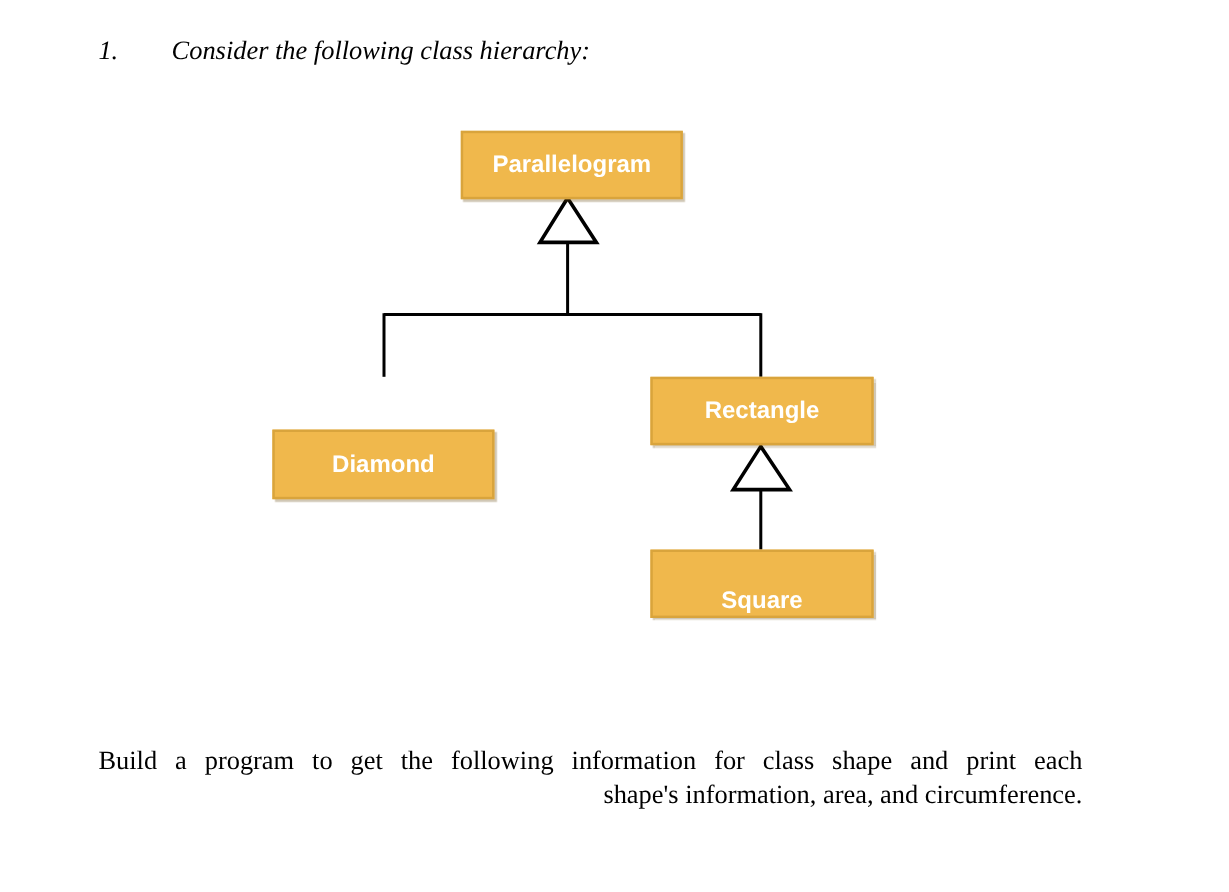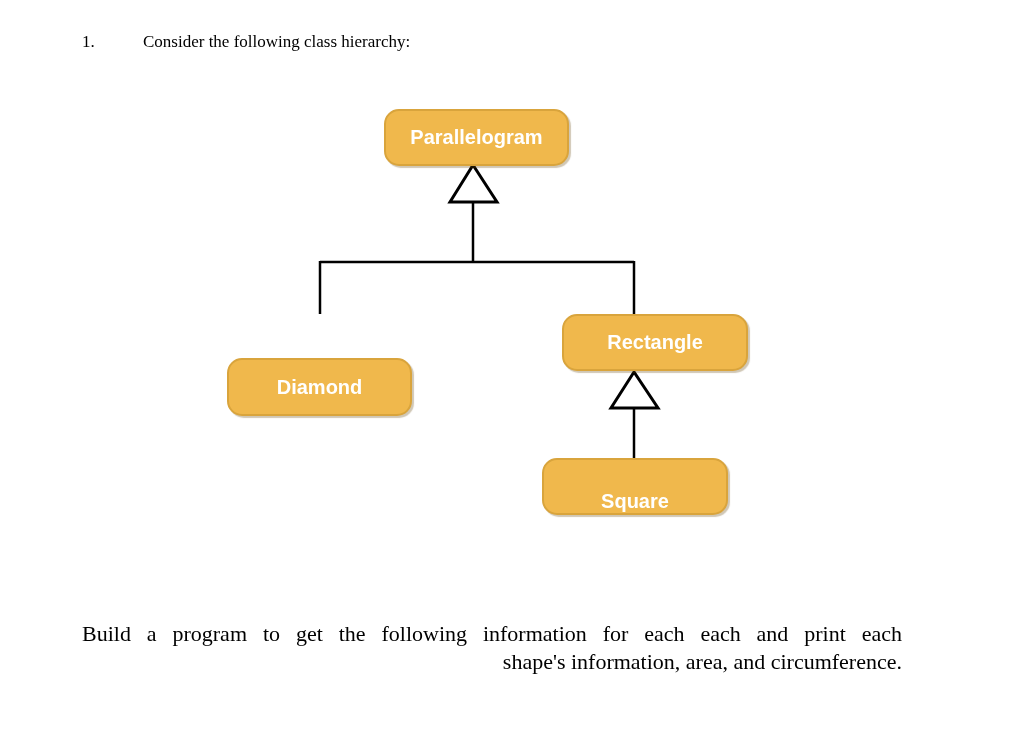--- a/index.html
+++ b/index.html
@@ -15,23 +15,24 @@
     overflow: hidden;
     font-family: "Liberation Serif", serif;
     color: #000000;
   }
 
   
   .heading {
     position: absolute;
     left: 82px;
     top: 28px;
-    font-size: 17px;
+    font-size: 22px;
     line-height: 28px;
     white-space: nowrap;
+    font-style: italic;
   }
   .q-num {
     display: inline-block;
     width: 61px;
   }
 
   
   .diagram {
     position: absolute;
     left: 0;
@@ -56,33 +57,33 @@
     fill: var(--arrow-fill, #ffffff);
     stroke: var(--connector, #000000);
     stroke-width: 3;
     stroke-linejoin: miter;
   }
   .node {
     position: absolute;
     box-sizing: border-box;
     background: var(--node-fill, #F0B84C);
     border: 2px solid var(--node-border, #D9A43C);
-    border-radius: 15px;
+    border-radius: 0;
     box-shadow: 2px 2px 1px rgba(100, 70, 10, 0.30);
     display: flex;
     align-items: center;
     justify-content: center;
     font-family: "Liberation Sans", sans-serif;
     font-weight: bold;
     font-size: 20px;
     color: var(--node-text, #ffffff);
   }
   .node-parallelogram { left: 384px; top: 109px; width: 185px; height: 57px; }
   .node-diamond       { left: 227px; top: 314px; width: 185px; height: 58px; margin-top: 44px; }
-  .node-rectangle     { left: 542px; top: 314px; width: 186px; height: 57px; margin-left: 20px; }
+  .node-rectangle     { left: 542px; top: 314px; width: 186px; height: 57px; }
   .node-square        { left: 542px; top: 458px; width: 186px; height: 57px; align-items: flex-end; }
 
   
   .paragraph {
     position: absolute;
     left: 82px;
     top: 620px;
     width: 820px;
     font-size: 22px;
     line-height: 28px;
@@ -135,17 +136,17 @@
       <span>Rectangle</span>
     </div>
 
     <div class="node node-square">
       <span>Square</span>
     </div>
 
   </div>
 
   <div class="paragraph">
-    <div class="para-line-1">Build a program to get the following information for each each and print each</div>
+    <div class="para-line-1">Build a program to get the following information for class shape and print each</div>
     <div class="para-line-2">shape's information, area, and circumference.</div>
   </div>
 
 </div>
 
 </body></html>

